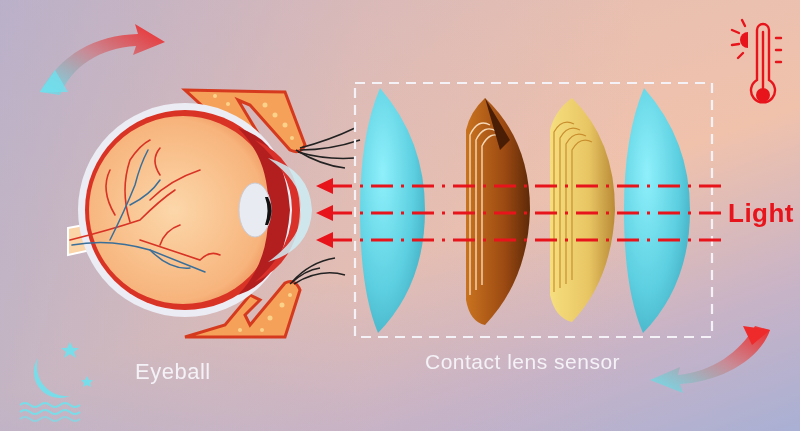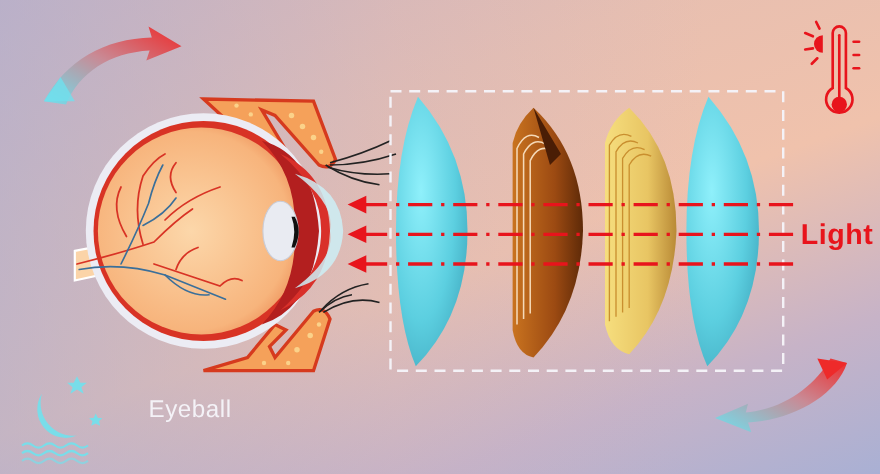--- a/index.html
+++ b/index.html
@@ -189,14 +189,15 @@
       <line x1="330" y1="240" x2="722" y2="240" stroke-dasharray="22 8 3 8"></line>
     </g>
     <g fill="#e8141c">
       <polygon points="316,186 333,178 333,194"></polygon>
       <polygon points="316,213 333,205 333,221"></polygon>
       <polygon points="316,240 333,232 333,248"></polygon>
     </g>
   </svg>
 
   <span class="label eyeball">Eyeball</span>
+  <span class="label sensor">Contact lens sensor</span>
   <span class="label light">Light</span>
 </div>
 
 </body></html>

